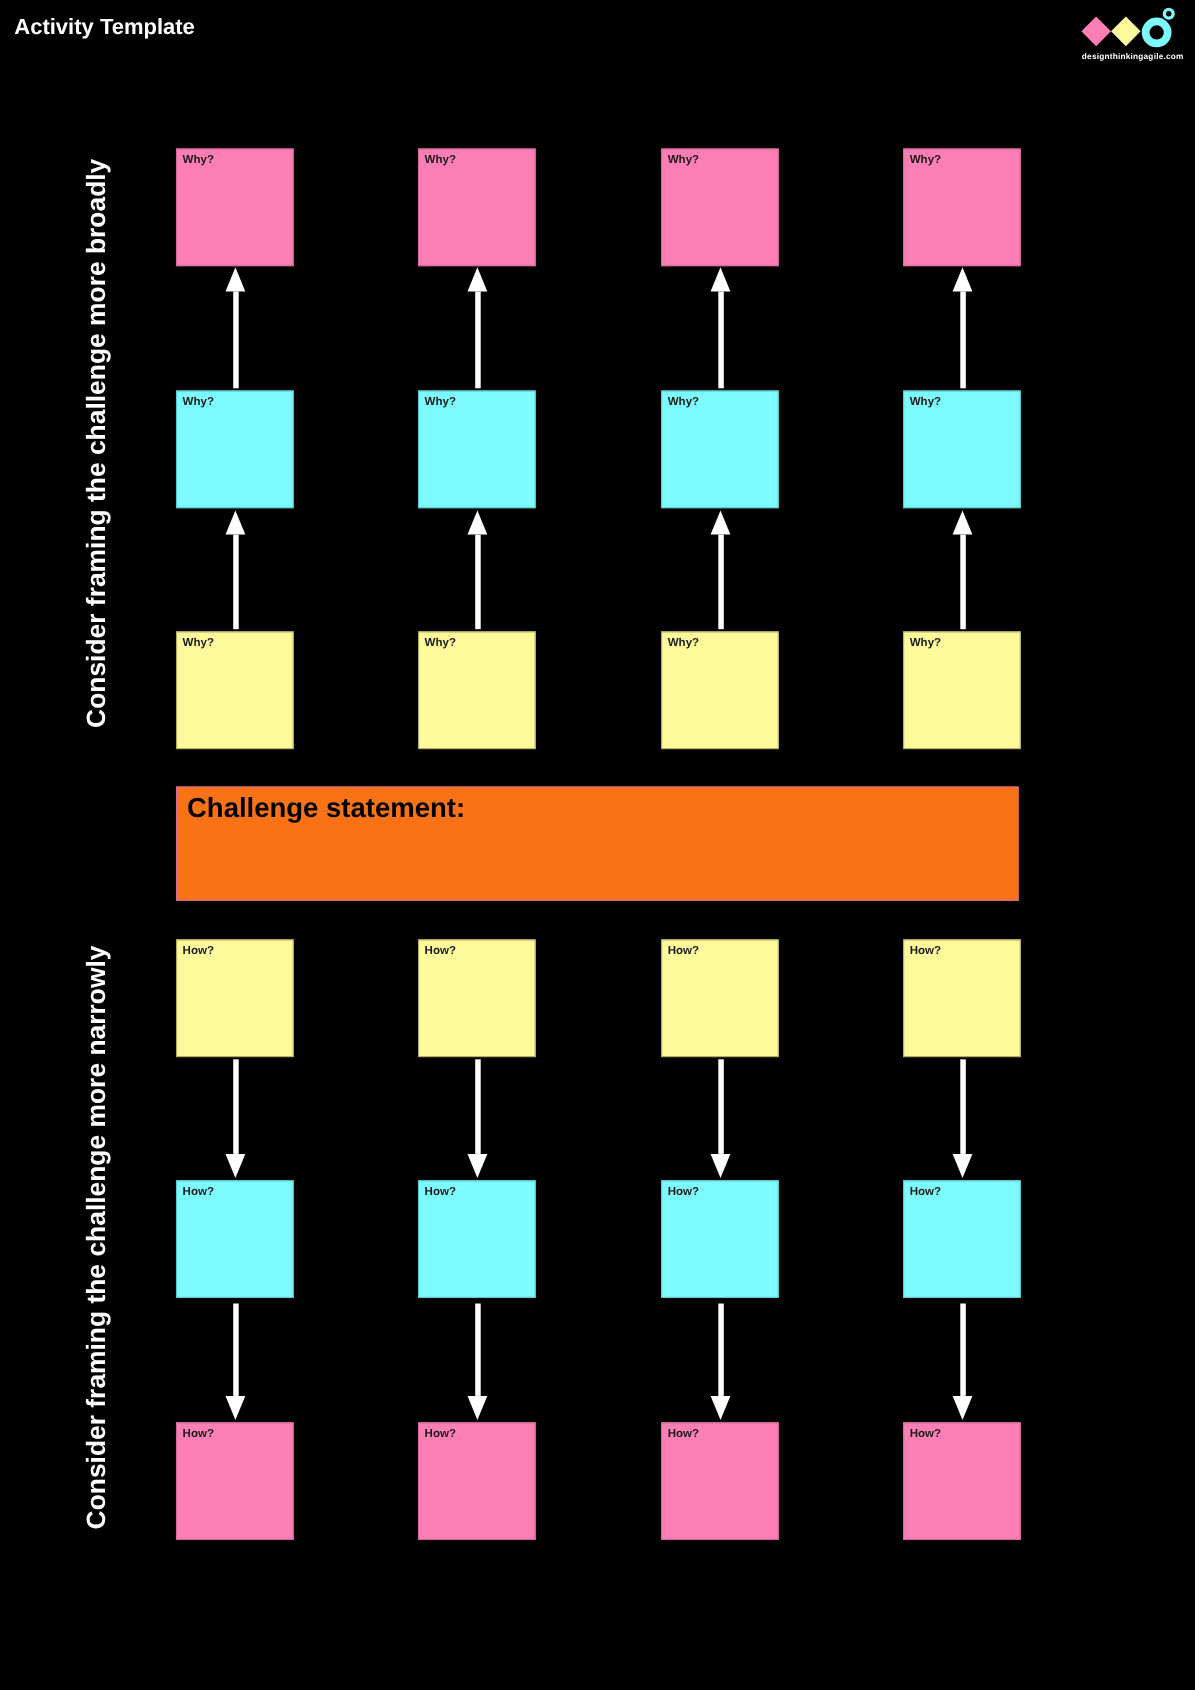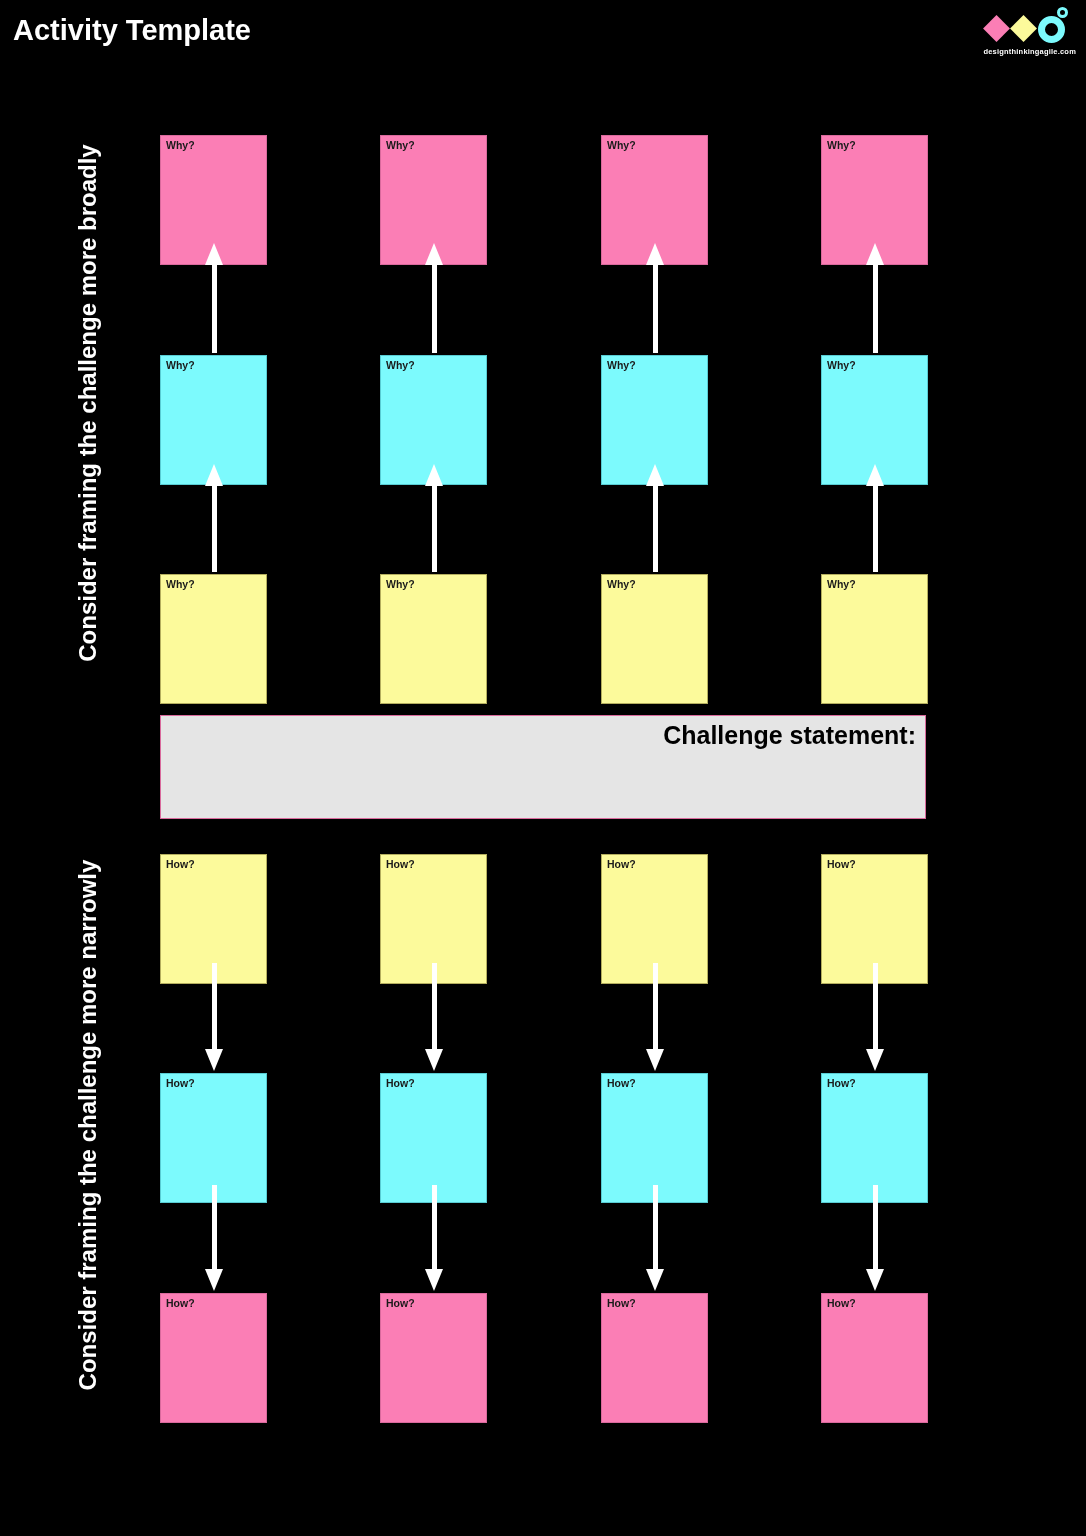--- a/index.html
+++ b/index.html
@@ -8,21 +8,21 @@
     background: #000;
     font-family: "Liberation Sans", sans-serif;
     position: relative;
     overflow: hidden;
   }
   .canvas { position: absolute; inset: 0; }
 
   
   .activity-label {
     position: absolute; left: 13px; top: 14px;
-    color: #fff; font-size: 29px; font-weight: 700; white-space: nowrap;
+    color: #fff; font-size: 20px; font-weight: 700; white-space: nowrap;
   }
   .page-title {
     position: absolute; left: 0; right: 0; top: 9px;
     text-align: center;
     color: #fff; font-size: 35px; font-weight: 700; white-space: nowrap;
   }
 
   
   .logo { position: absolute; right: 9px; top: 0; width: 110px; height: 62px; text-decoration: underline; }
   .diamond {
@@ -54,21 +54,21 @@
     position: absolute;
     color: #fff; font-size: 24px; font-weight: 700;
     white-space: nowrap;
     transform: translate(-50%, -50%) rotate(-90deg);
   }
   .side-label.top { left: 88px; top: 403px; }
   .side-label.bottom { left: 88px; top: 1125px; }
 
   
   .note {
-    position: absolute; width: 107px; height: 130px;
+    position: absolute; width: 107px; height: 107px;
     box-sizing: border-box;
     border: 1px solid rgba(0,0,0,0.28);
     padding: 4px 5px;
   }
   .note.pink   { border-color: #d9699c; }
   .note.cyan   { border-color: #58cbd2; }
   .note.yellow { border-color: #b3ad5e; }
   .note-label {
     font-size: 10.5px; font-weight: 700; color: #1a1a1a;
     display: block; line-height: 1.1;
@@ -182,21 +182,21 @@
   <div class="note yellow" style="left: 380px; top: 574px; background-color: rgb(252, 250, 155);">
       <span class="note-label">Why?</span>
     </div>
   <div class="note yellow" style="left: 601px; top: 574px; background-color: rgb(252, 250, 155);">
       <span class="note-label">Why?</span>
     </div>
   <div class="note yellow" style="left: 821px; top: 574px; background-color: rgb(252, 250, 155);">
       <span class="note-label">Why?</span>
     </div>
 
-  <div class="banner" style="background-color: #e5e5e5; text-align: right;">
+  <div class="banner" style="background-color: #f97316;">
     <span class="banner-label">Challenge statement:</span>
   </div>
 
   <div class="note yellow" style="left: 160px; top: 854px; background-color: rgb(252, 250, 155);">
       <span class="note-label">How?</span>
     </div>
   <div class="note yellow" style="left: 380px; top: 854px; background-color: rgb(252, 250, 155);">
       <span class="note-label">How?</span>
     </div>
   <div class="note yellow" style="left: 601px; top: 854px; background-color: rgb(252, 250, 155);">

